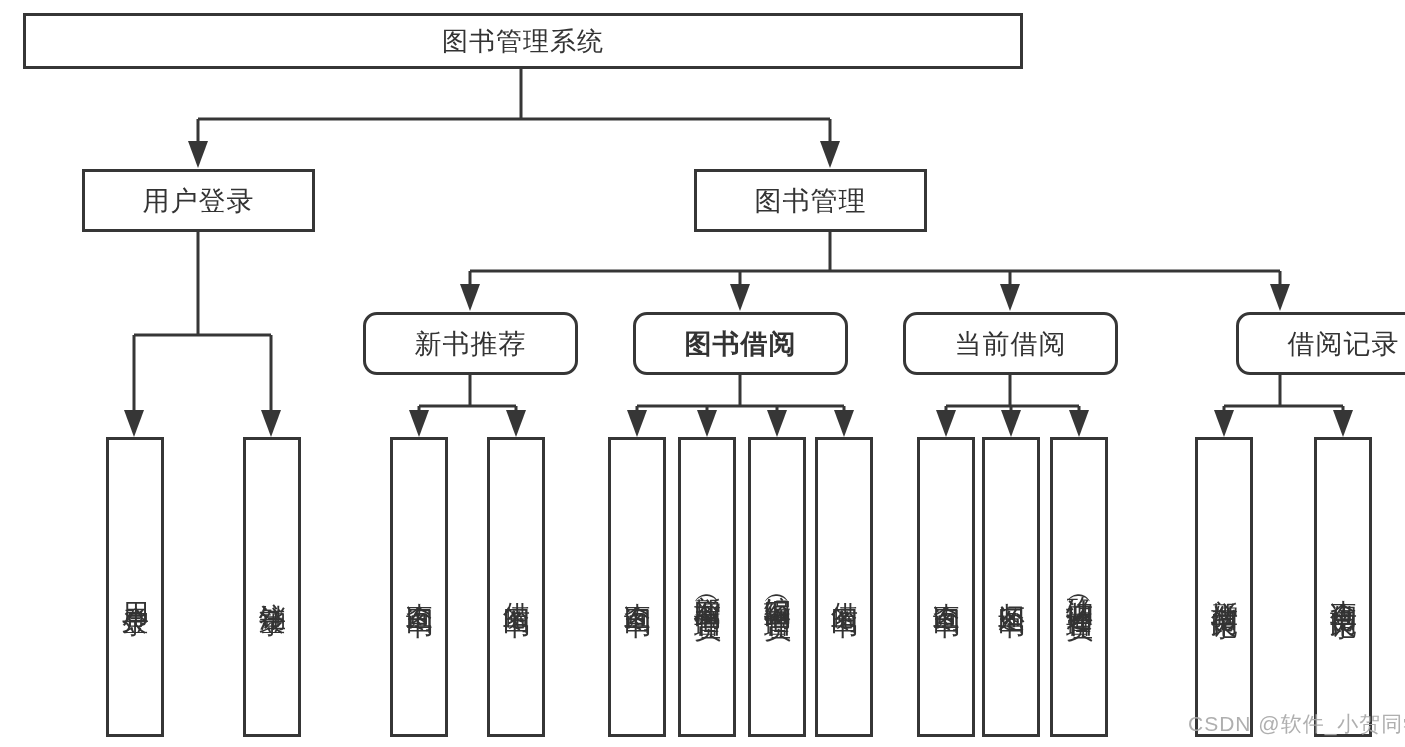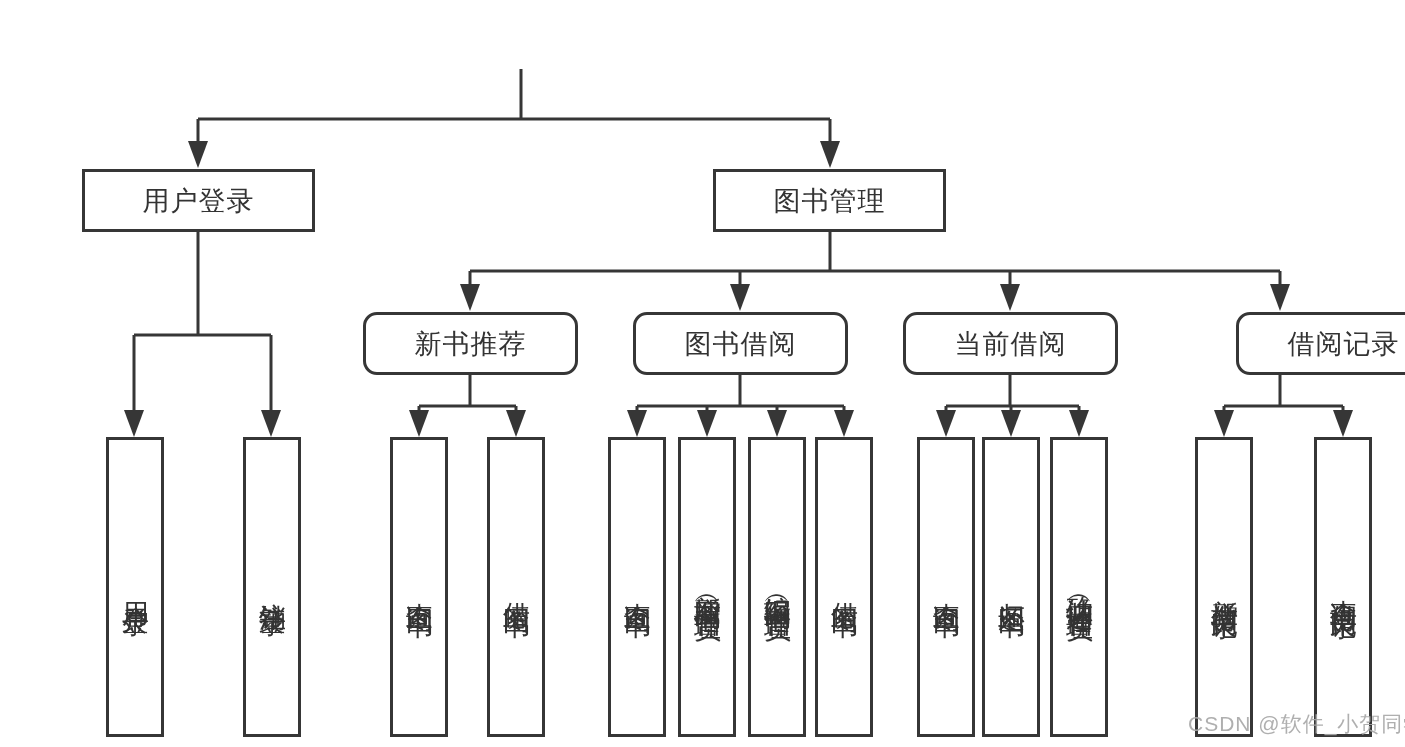--- a/index.html
+++ b/index.html
@@ -18,24 +18,24 @@
     background:#ffffff;
     color:#333333;
     display:flex;
     align-items:center;
     justify-content:center;
     text-align:center;
   }
   .root-node  { left:23px;  top:13px;  width:1000px; height:56px; font-size:26px; letter-spacing:1px; }
   .h-node     { width:233px; height:63px; top:169px; font-size:27px; letter-spacing:1px; }
   .h-node.n-user  { left:82px; }
-  .h-node.n-book  { left:713px; }
+  .h-node.n-book  { left:694px; }
   .l3-node    { width:215px; height:63px; top:312px; font-size:27px; letter-spacing:1px;border-radius:14px; }
   .l3-node.n-recommend { left:363px; }
-  .l3-node.n-borrow    { left:633px; }
+  .l3-node.n-borrow    { left:633px;font-weight:bold; }
   .l3-node.n-current   { left:903px; }
   .l3-node.n-records   { left:1236px; }
   .v-node {
     top:437px; width:58px; height:300px;
     writing-mode:vertical-rl;
     text-orientation:mixed;
     font-size:27px;
     letter-spacing:3px;
     line-height:1;
   }
@@ -93,20 +93,21 @@
       <polygon points="767,410 787,410 777,437"></polygon>
       <polygon points="834,410 854,410 844,437"></polygon>
       <polygon points="936,410 956,410 946,437"></polygon>
       <polygon points="1001,410 1021,410 1011,437"></polygon>
       <polygon points="1069,410 1089,410 1079,437"></polygon>
       <polygon points="1214,410 1234,410 1224,437"></polygon>
       <polygon points="1333,410 1353,410 1343,437"></polygon>
     </g>
   </svg>
 
+  <div class="node root-node">图书管理系统</div>
 
   <div class="node h-node n-user">用户登录</div>
   <div class="node h-node n-book">图书管理</div>
 
   <div class="node l3-node n-recommend">新书推荐</div>
   <div class="node l3-node n-borrow">图书借阅</div>
   <div class="node l3-node n-current">当前借阅</div>
   <div class="node l3-node n-records">借阅记录</div>
 
   <div class="node v-node v1">用户登录</div>

